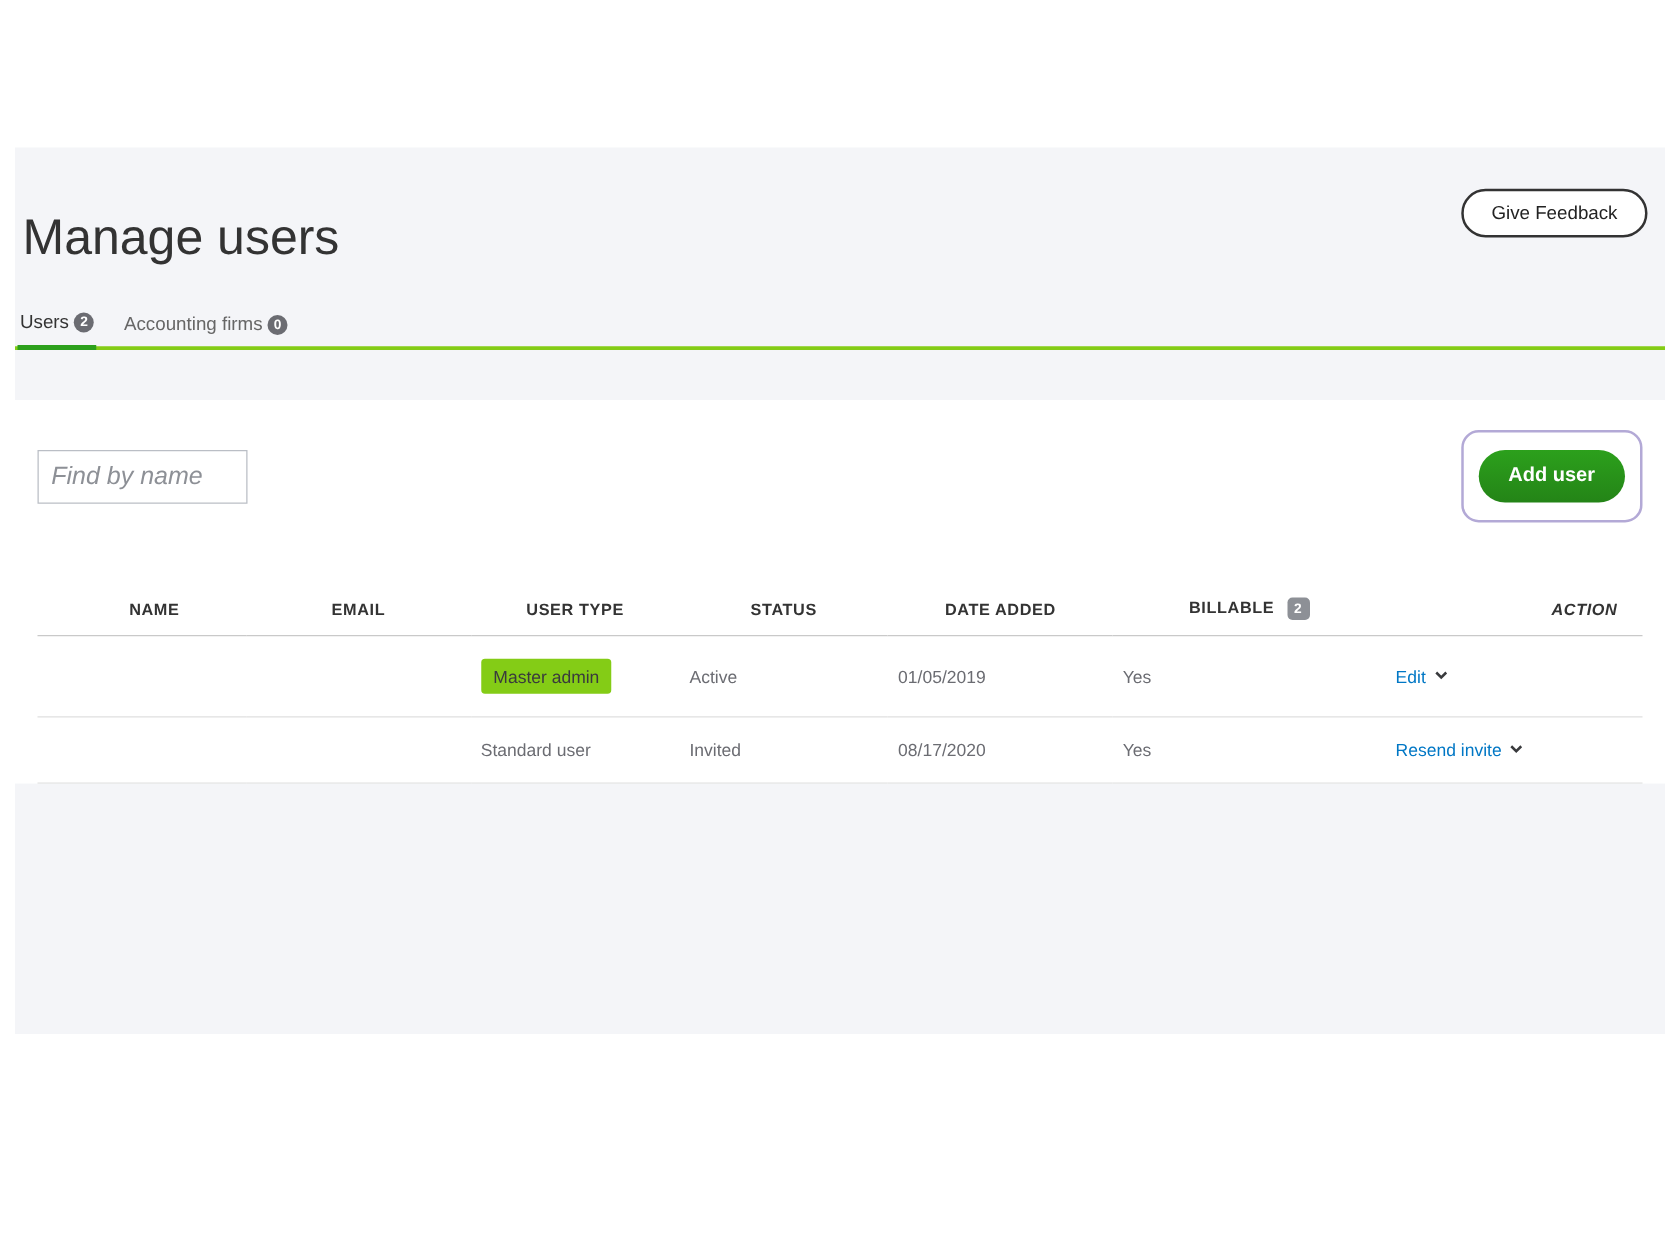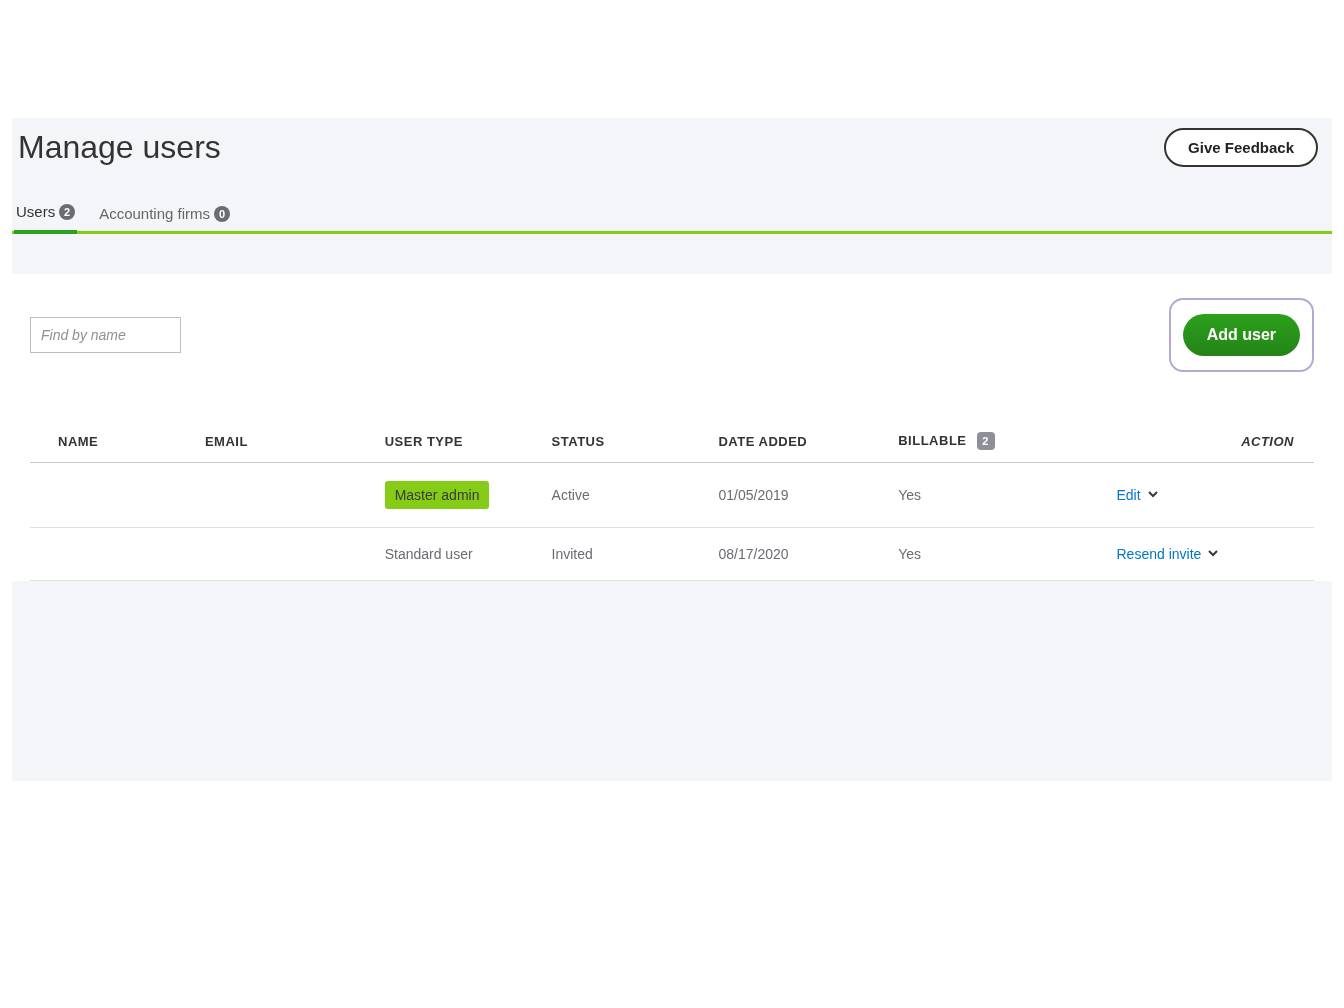--- a/index.html
+++ b/index.html
@@ -18,31 +18,32 @@
       background: #f4f5f8;
       margin: 0 12px;
     }
     .header-row {
       display: flex;
       justify-content: space-between;
       align-items: center;
       padding: 10px 14px 30px 6px;
     }
     .page-title {
-      font-size: 32px;
+      font-size: 40px;
       font-weight: 400;
       color: #333;
+      margin-top: 40px;
     }
     .feedback-button {
       background: #ffffff;
       border: 2px solid #333;
       border-radius: 22px;
       padding: 9px 22px;
       font-size: 15px;
-      font-weight: 700;
+      font-weight: 400;
       color: #222;
       cursor: pointer;
     }
     .tabs-row {
       display: flex;
       gap: 20px;
       padding: 0 0 0 2px;
       border-bottom: 3px solid #84cc16;
     }
     .tab {
@@ -80,24 +81,24 @@
     }
     .toolbar {
       display: flex;
       justify-content: space-between;
       align-items: center;
       margin-bottom: 50px;
     }
     .search-input {
       border: 1px solid #babec5;
       padding: 9px 10px;
-      font-size: 14px;
+      font-size: 20px;
       font-style: italic;
       color: #8d9096;
-      width: 151px;
+      width: 168px;
       outline: none;
     }
     .search-input::placeholder {
       color: #8d9096;
       font-style: italic;
     }
     .add-user-wrap {
       border: 2px solid #b3a9d6;
       border-radius: 14px;
       padding: 14px 12px;
@@ -111,21 +112,21 @@
       padding: 12px 24px;
       font-size: 16px;
       font-weight: 700;
       cursor: pointer;
     }
     .users-table {
       width: 100%;
       border-collapse: collapse;
     }
     .users-table th {
-      text-align: left;
+      text-align: center;
       font-size: 13px;
       font-weight: 700;
       color: #333;
       letter-spacing: 0.5px;
       padding: 10px 8px 12px 8px;
       border-bottom: 1px solid #c9c9c9;
     }
     .users-table th.action-col {
       text-align: right;
       padding-right: 20px;

